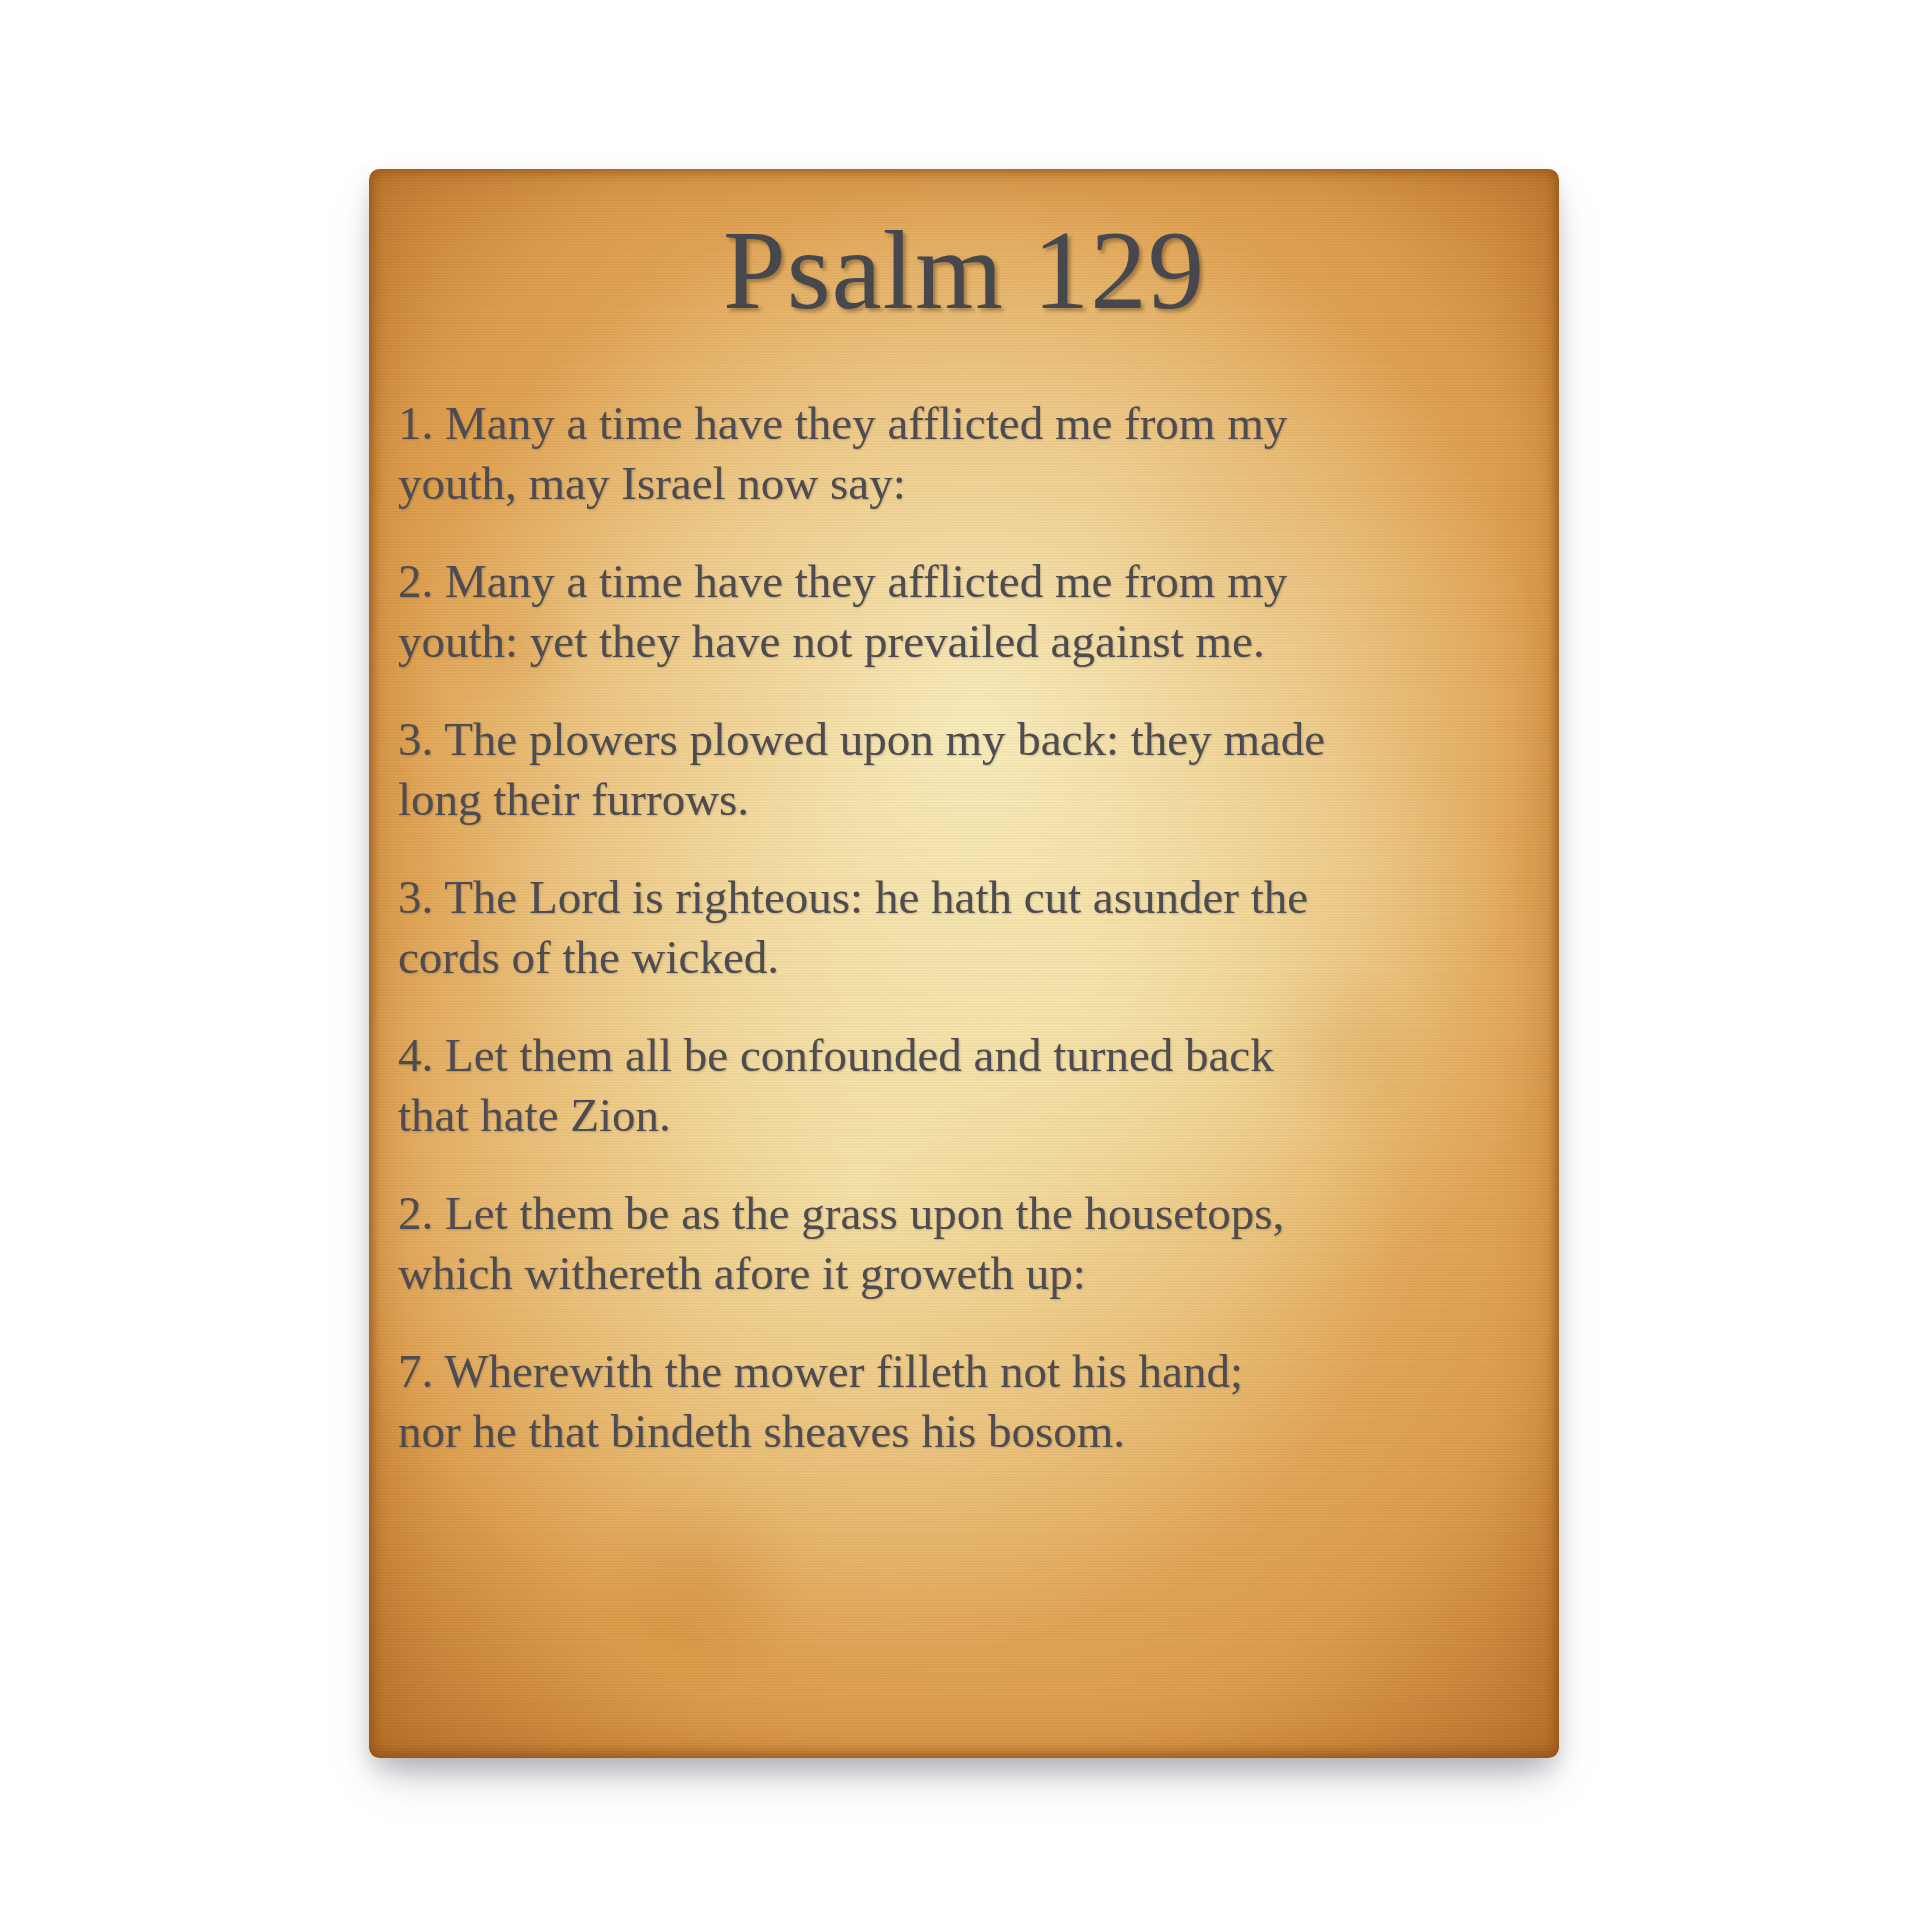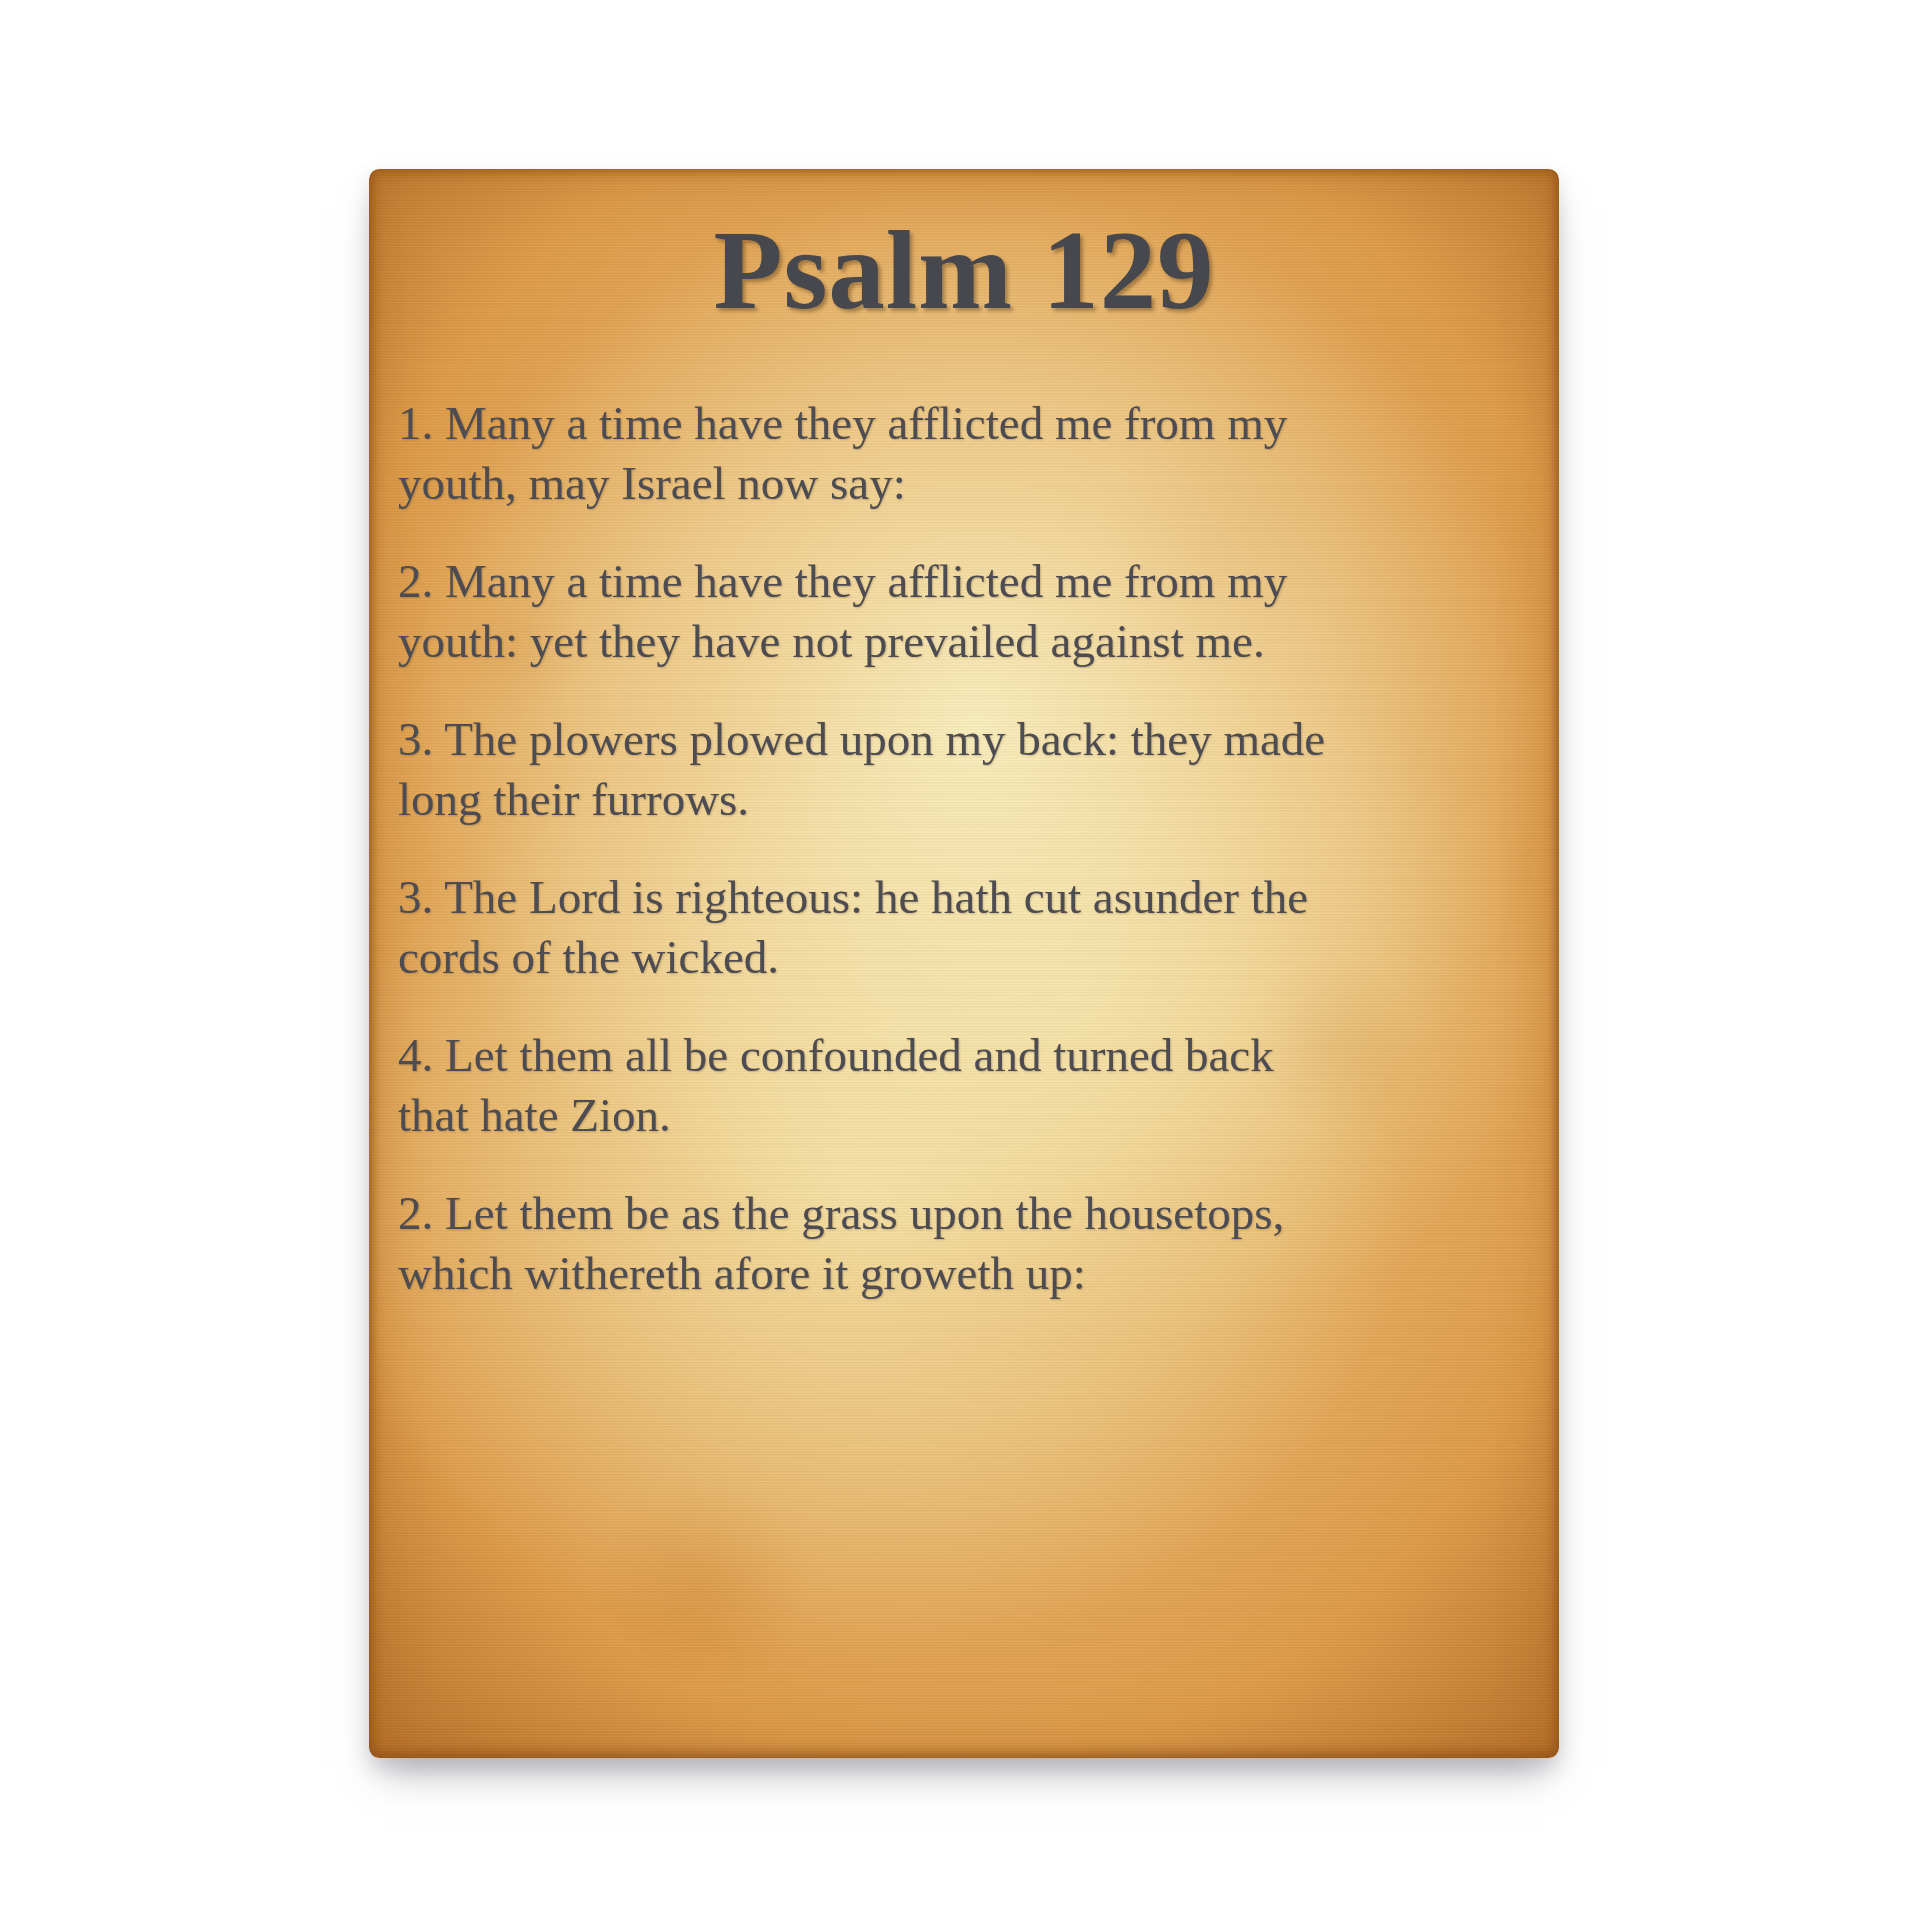--- a/index.html
+++ b/index.html
@@ -62,21 +62,21 @@
       inset 0 -5.6px 11.3px rgba(110, 60, 15, 0.40),
       inset 0 3.8px 9.4px rgba(150, 85, 25, 0.40),
       inset 3.8px 0 9.4px rgba(150, 85, 25, 0.35),
       inset -3.8px 0 9.4px rgba(150, 85, 25, 0.35);
   }
 
   .title {
     margin: 36px 0 58px 0;
     text-align: center;
     font-family: "Liberation Serif", serif;
-    font-weight: bold;
+    font-weight: normal;
     font-size: 113px;
     line-height: 1.15;
     letter-spacing: 0.9px;
     color: #47484d;
     text-shadow: 2.8px 2.8px 3.8px rgba(70, 45, 15, 0.40);
   }
 
   .verses {
     padding: 0 29px;
   }
@@ -103,16 +103,18 @@
       <p class="verse">2. Many a time have they afflicted me from my
 youth: yet they have not prevailed against me.</p>
       <p class="verse">3. The plowers plowed upon my back: they made
 long their furrows.</p>
       <p class="verse">3. The Lord is righteous: he hath cut asunder the
 cords of the wicked.</p>
       <p class="verse">4. Let them all be confounded and turned back
 that hate Zion.</p>
       <p class="verse">2. Let them be as the grass upon the housetops,
 which withereth afore it groweth up:</p>
+      <p class="verse">7. Wherewith the mower filleth not his hand;
+nor he that bindeth sheaves his bosom.</p>
     </div>
   </div>
 </div>
 
 
 </body></html>

